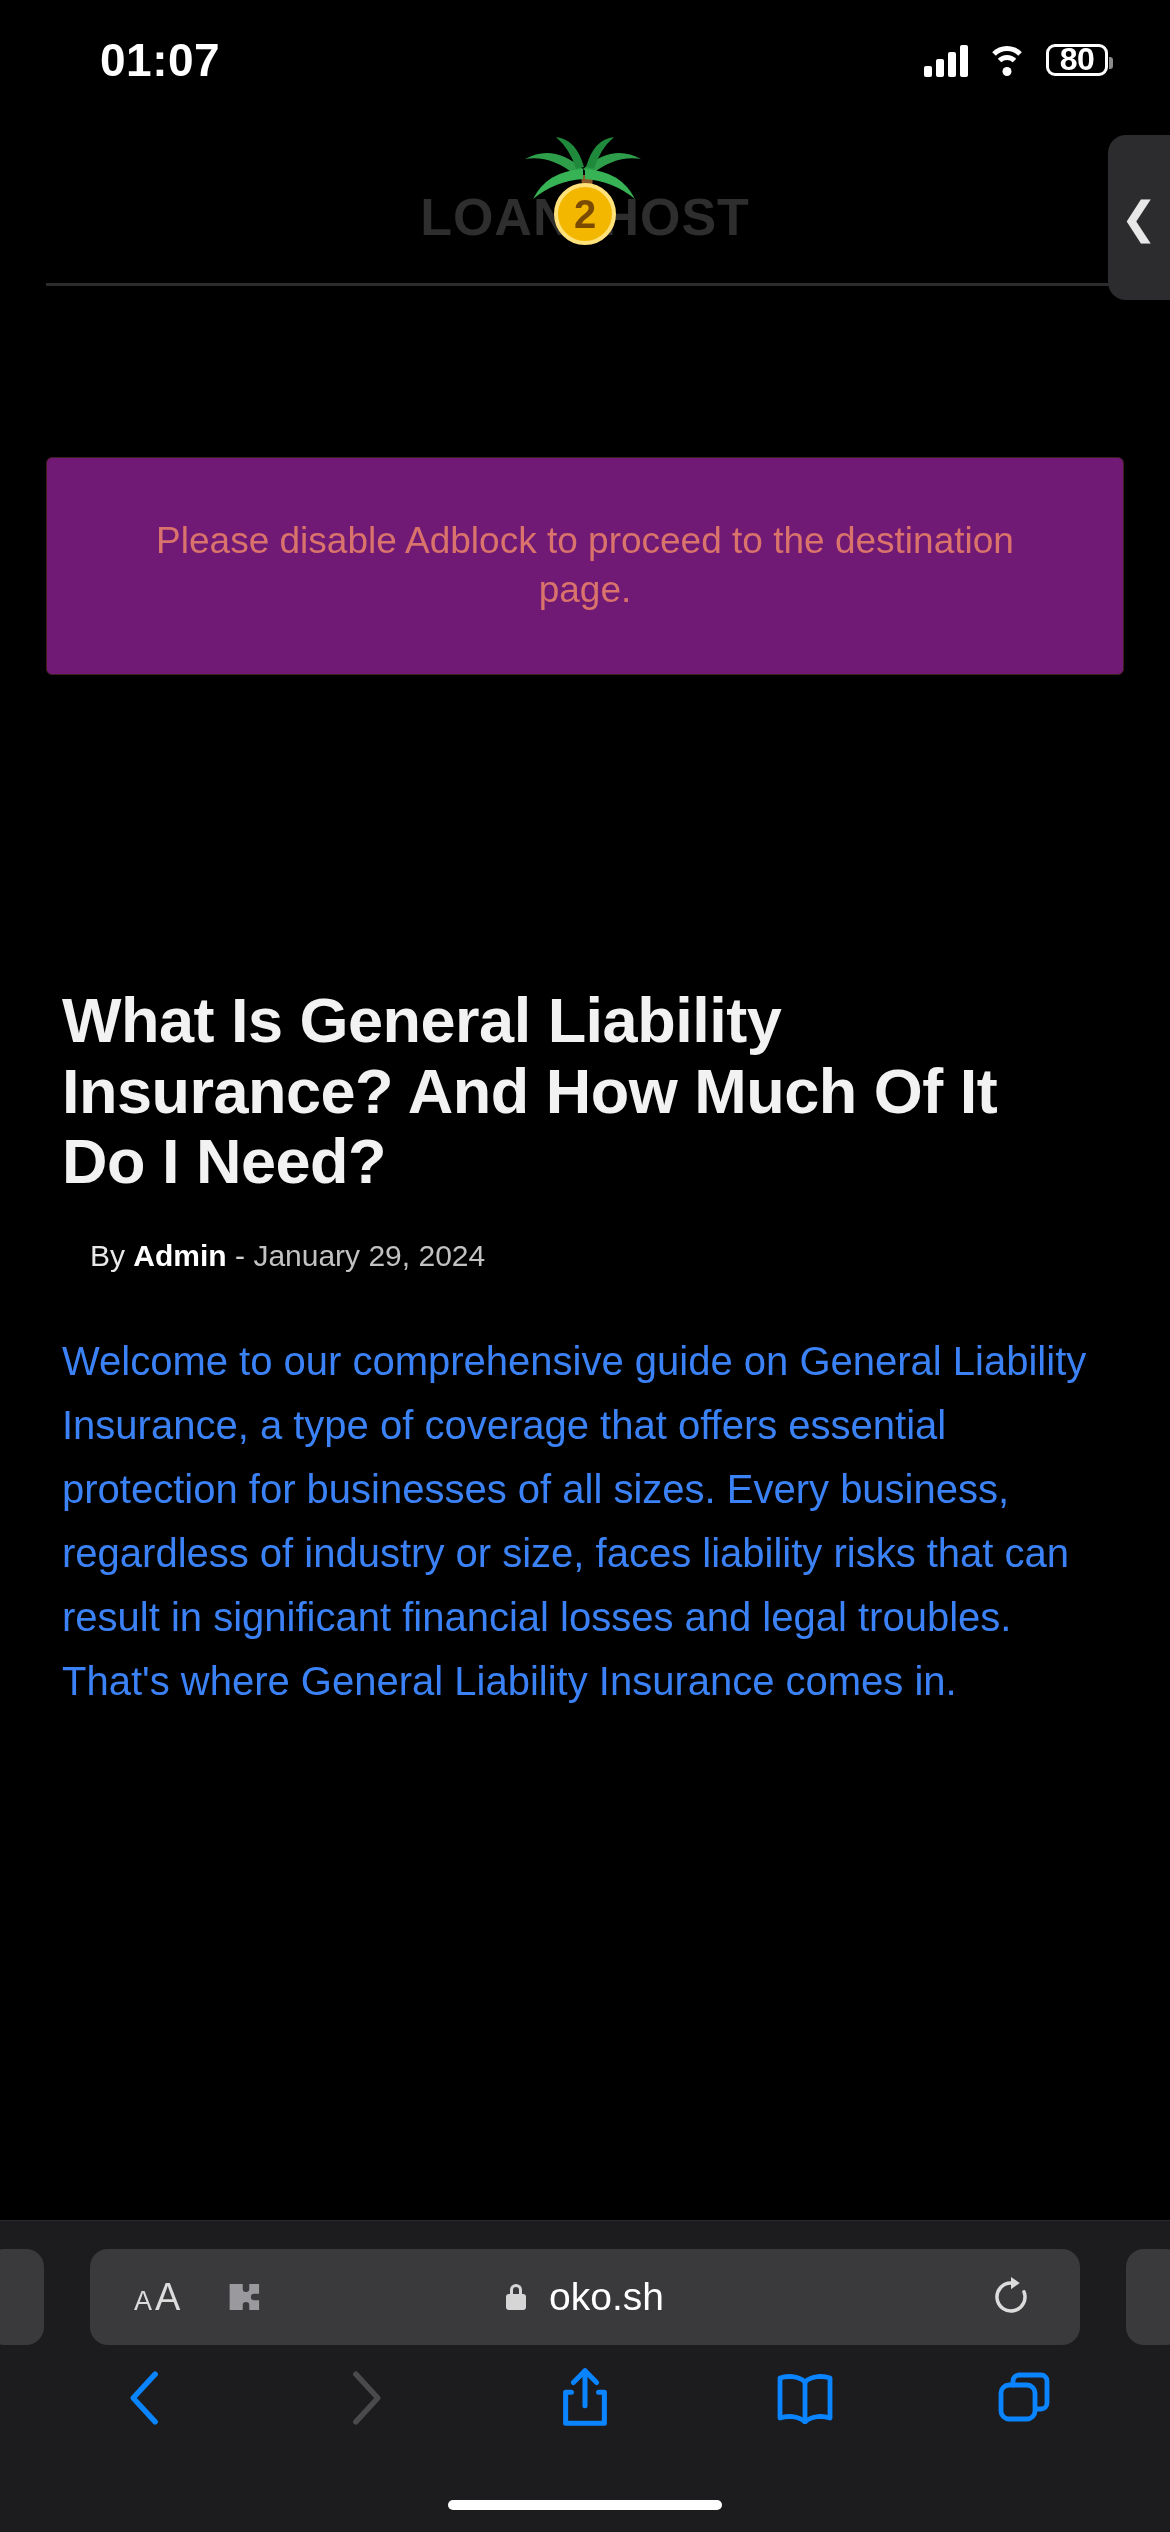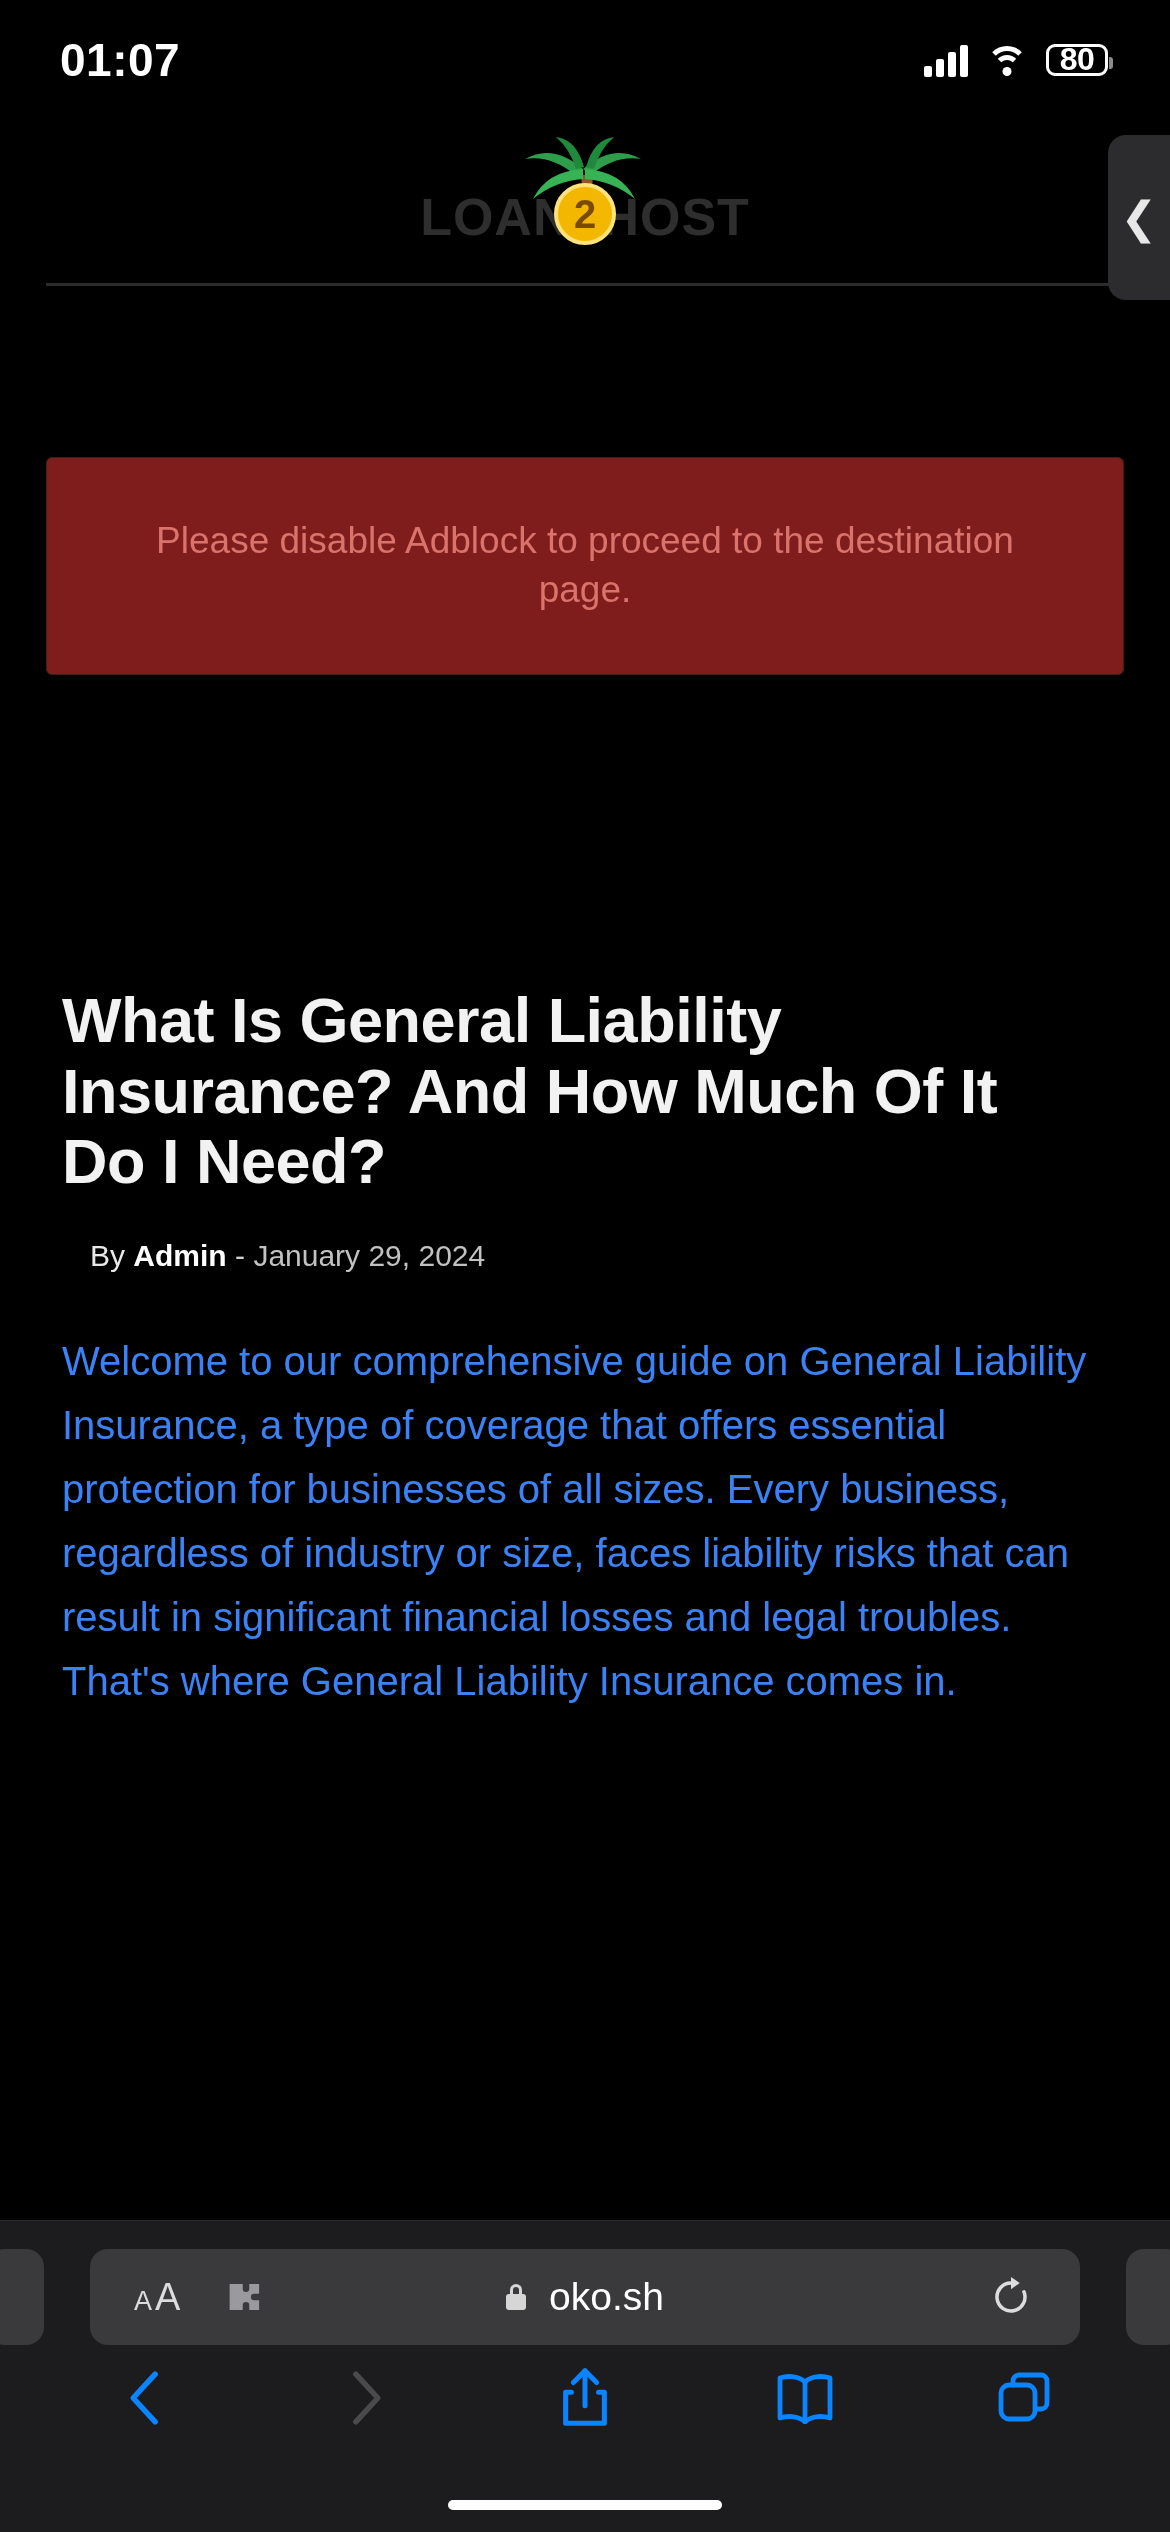--- a/index.html
+++ b/index.html
@@ -28,20 +28,21 @@
     align-items: center;
     justify-content: space-between;
     padding: 0 62px 0 60px;
   }
   .status-time {
     font-size: 46px;
     font-weight: 600;
     letter-spacing: 0.5px;
     color: #fff;
     padding-top: 14px;
+    margin-left: 40px;
   }
   .status-right {
     display: flex;
     align-items: center;
     gap: 18px;
     padding-top: 14px;
   }
   
   .sig { display: flex; align-items: flex-end; gap: 4px; height: 34px; }
   .sig i { display: block; width: 8px; background: #fff; border-radius: 2px; }
@@ -163,21 +164,21 @@
     font-size: 44px;
     color: #e8e8e8;
   }
 
   
   .adblock-notice {
     position: absolute;
     top: 457px; left: 46px;
     width: 1078px;
     height: 218px;
-    background: #7f1d1d;
+    background: #701a75;
     border: 1px solid #3f1f1d;
     border-radius: 6px;
     display: flex;
     align-items: center;
     justify-content: center;
     padding: 0 60px;
   }
   .adblock-notice p {
     color: #d9736b;
     font-size: 37px;

